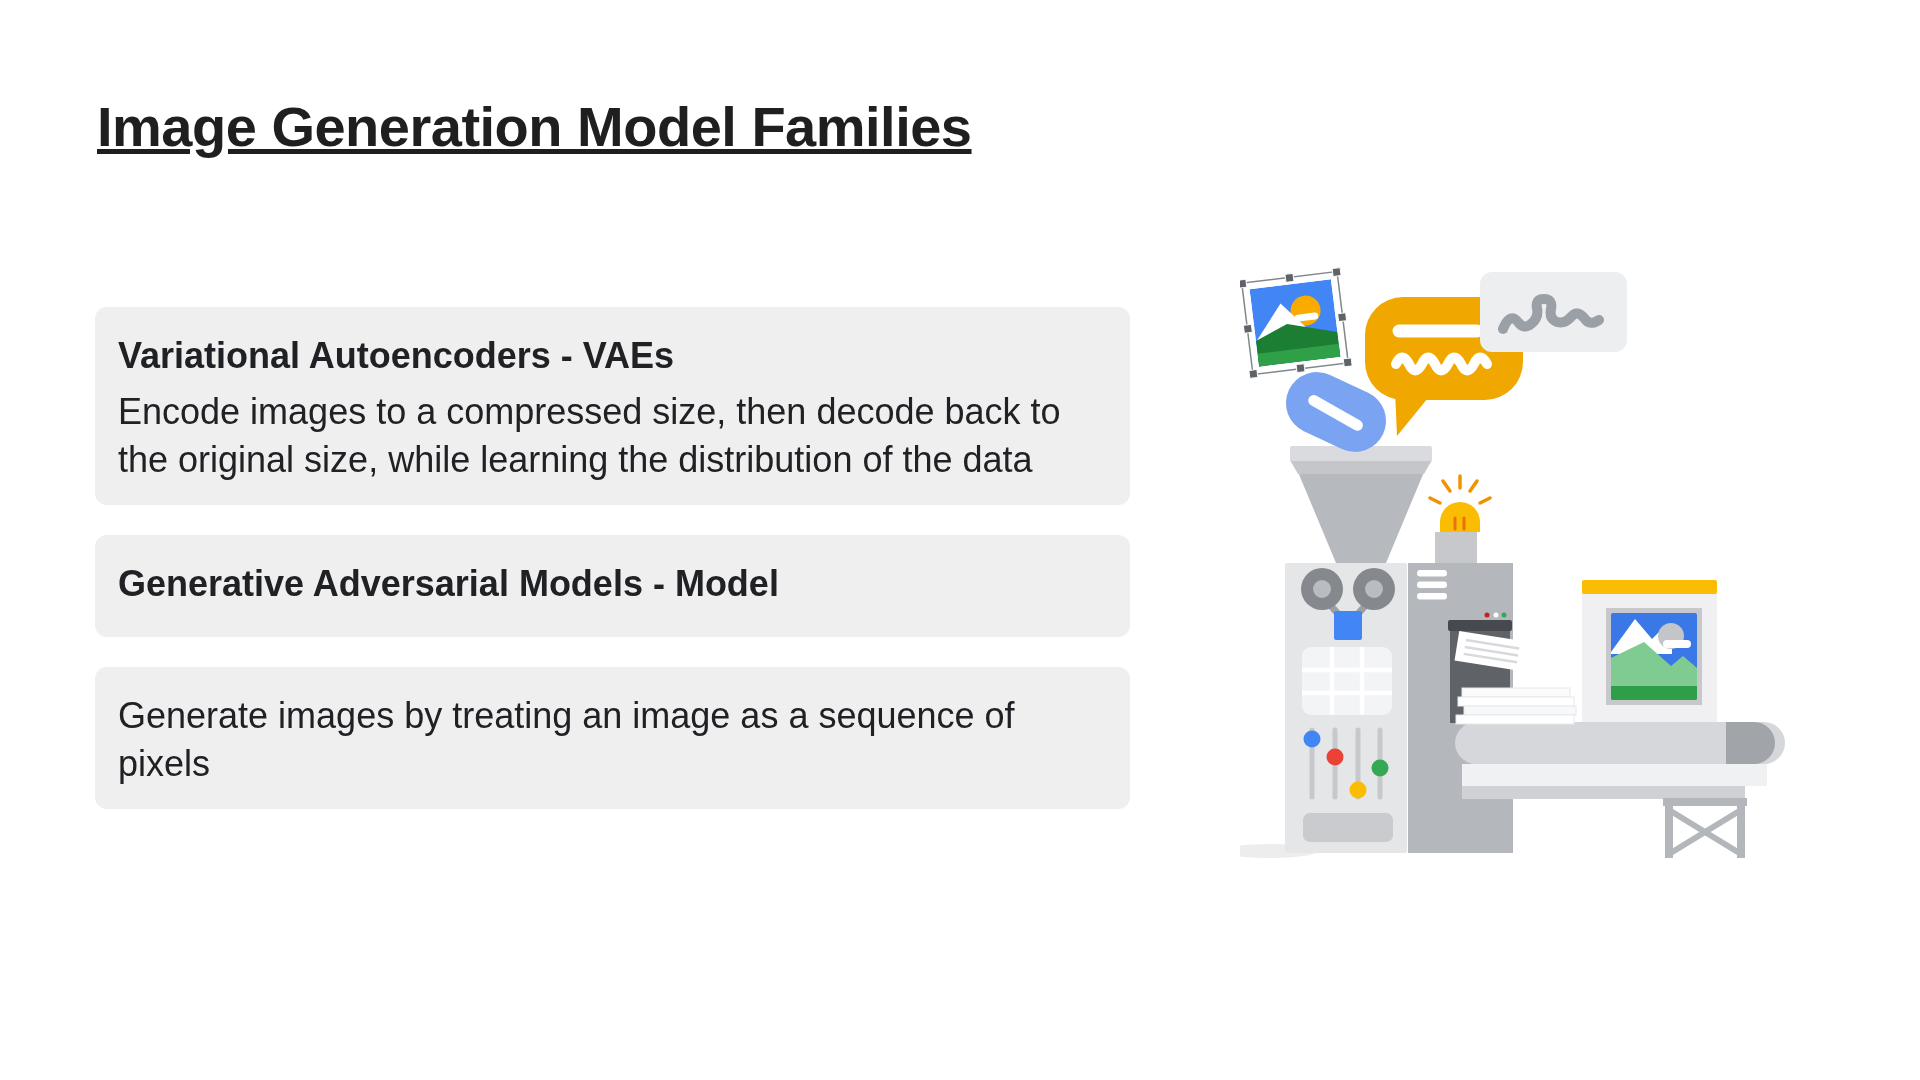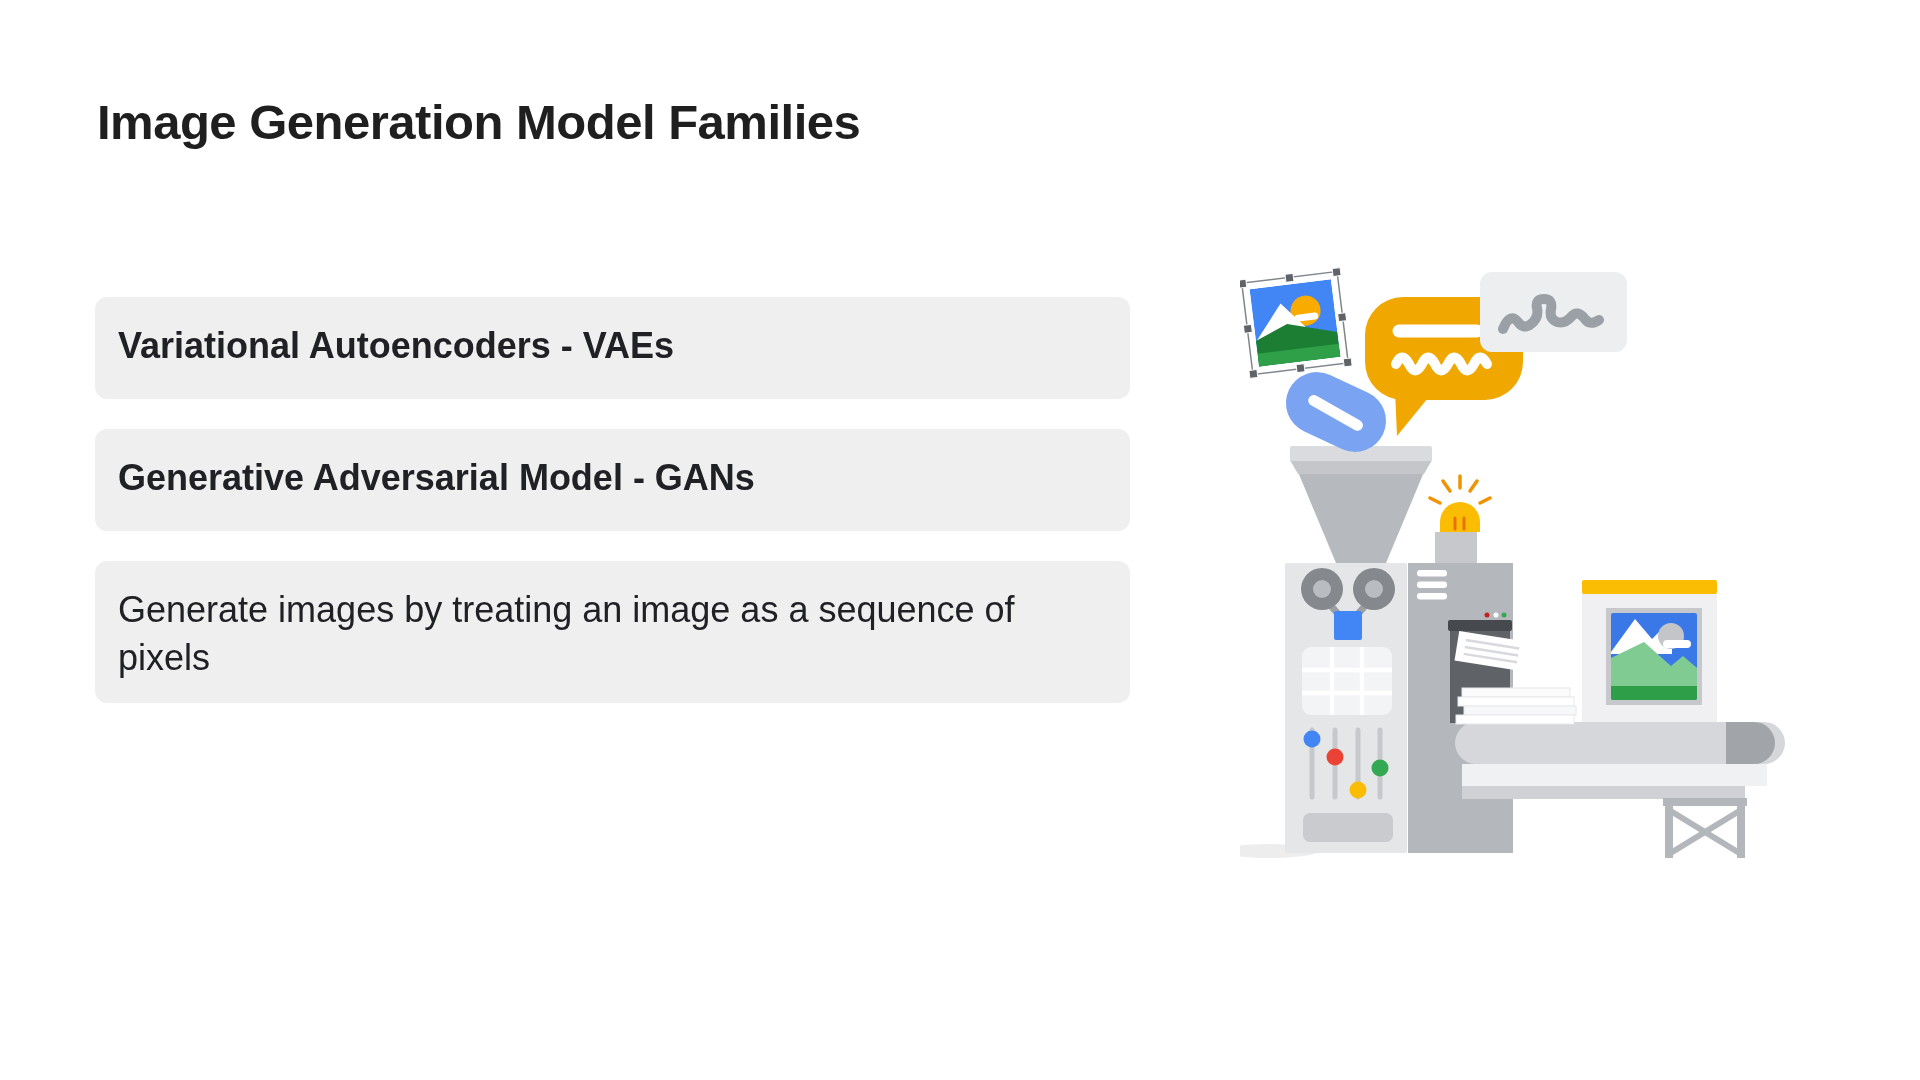--- a/index.html
+++ b/index.html
@@ -3,25 +3,25 @@
 <meta charset="utf-8">
 <style>
   html,body{margin:0;padding:0;}
   body{
     width:1920px;height:1080px;position:relative;overflow:hidden;
     background:#ffffff;
     font-family:"Liberation Sans", sans-serif;
   }
   .slide-title{
     position:absolute;left:97px;top:96px;
-    font-size:49px;font-weight:600;letter-spacing:-0.5px;
-    color:#1f1f1f;line-height:1.1;margin:0;
+    font-size:56px;font-weight:600;letter-spacing:-0.5px;
+    color:#1f1f1f;line-height:1.1;margin:0;text-decoration:underline;
   }
   .cards{
-    position:absolute;left:95px;top:297px;width:1035px;
+    position:absolute;left:95px;top:307px;width:1035px;
     display:flex;flex-direction:column;gap:30px;
   }
   .card{
     background:#efeff0;border-radius:12px;
     padding:25px 26px 21px 23px;
     box-sizing:border-box;
   }
   .card-title{
     font-size:36px;font-weight:600;color:#202124;
     line-height:48px;margin:0 0 8px 0;
@@ -35,23 +35,24 @@
   }
 </style>
 </head>
 <body>
 
 <h1 class="slide-title">Image Generation Model Families</h1>
 
 <div class="cards">
   <div class="card">
     <p class="card-title">Variational Autoencoders - VAEs</p>
+    <p class="card-body">Encode images to a compressed size, then decode back to the original size, while learning the distribution of the data</p>
   </div>
   <div class="card">
-    <p class="card-title">Generative Adversarial Model - GANs</p>
+    <p class="card-title">Generative Adversarial Models - Model</p>
   </div>
   <div class="card">
     <p class="card-body">Generate images by treating an image as a sequence of pixels</p>
   </div>
 </div>
 
 <svg class="illustration" viewBox="0 0 560 610" xmlns="http://www.w3.org/2000/svg">
   <defs>
     <clipPath id="outimg">
         <rect x="371" y="351" width="86" height="87" rx="2"></rect>

